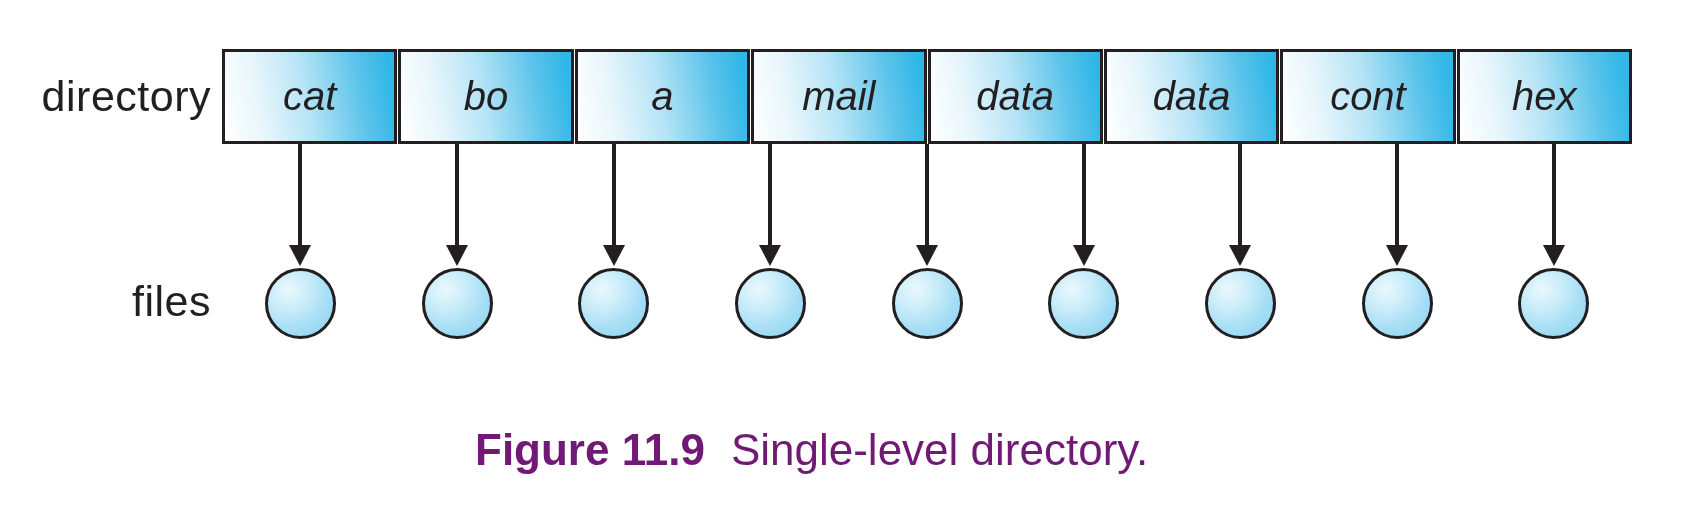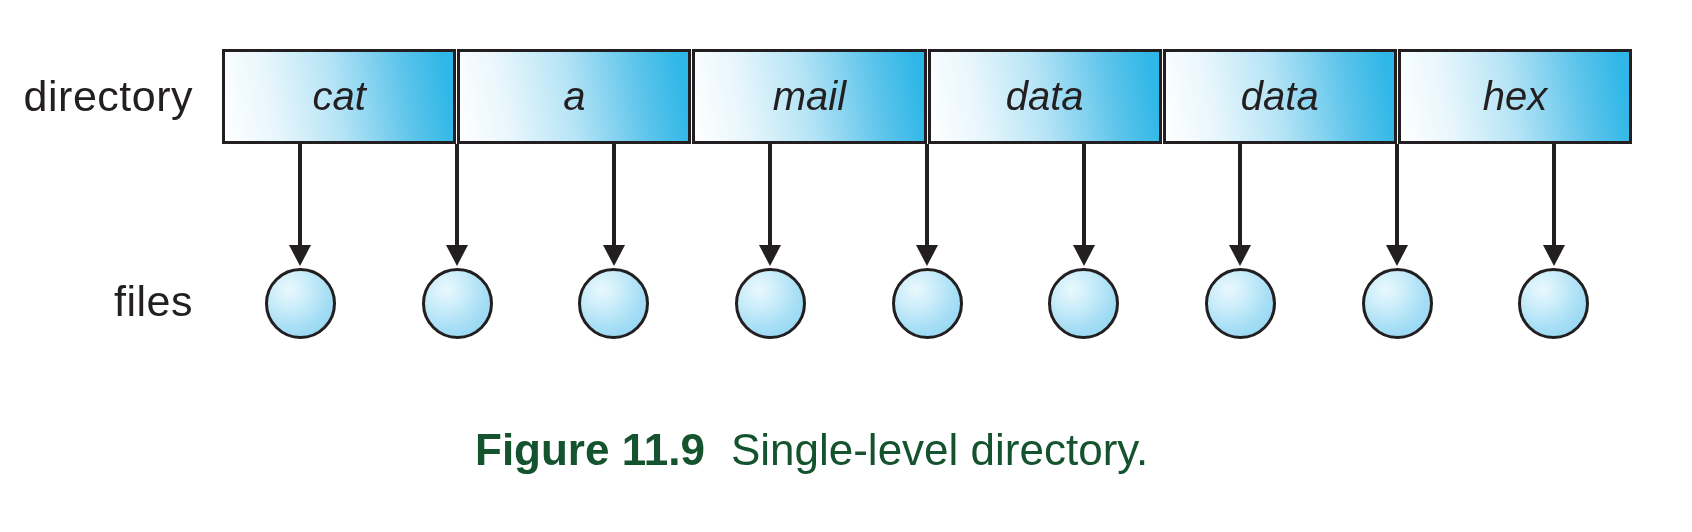--- a/index.html
+++ b/index.html
@@ -13,20 +13,21 @@
   }
   .side-label {
     position: absolute;
     left: 0;
     width: 193px;
     text-align: right;
     font-size: 43px;
     line-height: 46px;
     color: #231f20;
     letter-spacing: 0.5px;
+    padding-left: 18px;
   }
   .label-directory { top: 73px; }
   .label-files { top: 278px; }
 
   .boxes-row {
     position: absolute;
     left: 222px;
     top: 49px;
     width: 1410px;
     height: 95px;
@@ -84,43 +85,45 @@
     background: radial-gradient(circle at 32% 28%, #eaf8fd 0%, #cdeefa 28%, #a6def5 62%, #8ad2f1 100%);
     box-sizing: content-box;
   }
 
   .caption {
     position: absolute;
     left: 475px;
     top: 427px;
     font-size: 44px;
     line-height: 46px;
-    color: #14532d;
+    color: #701a75;
     white-space: nowrap;
   }
   .caption .fig-num {
     font-weight: bold;
     margin-right: 26px;
   }
 </style>
 </head>
 <body>
 
 <div class="stage">
 
   <div class="side-label label-directory">directory</div>
 
   <div class="side-label label-files">files</div>
 
   <div class="boxes-row">
     <div class="dir-box">cat</div>
+    <div class="dir-box">bo</div>
     <div class="dir-box">a</div>
     <div class="dir-box">mail</div>
     <div class="dir-box">data</div>
     <div class="dir-box">data</div>
+    <div class="dir-box">cont</div>
     <div class="dir-box">hex</div>
   </div>
 
   <div class="files-row">
     <div class="file-cell">
       <div class="arrow-shaft"></div>
       <div class="arrow-head"></div>
       <div class="file-circle"></div>
     </div>
     <div class="file-cell">

